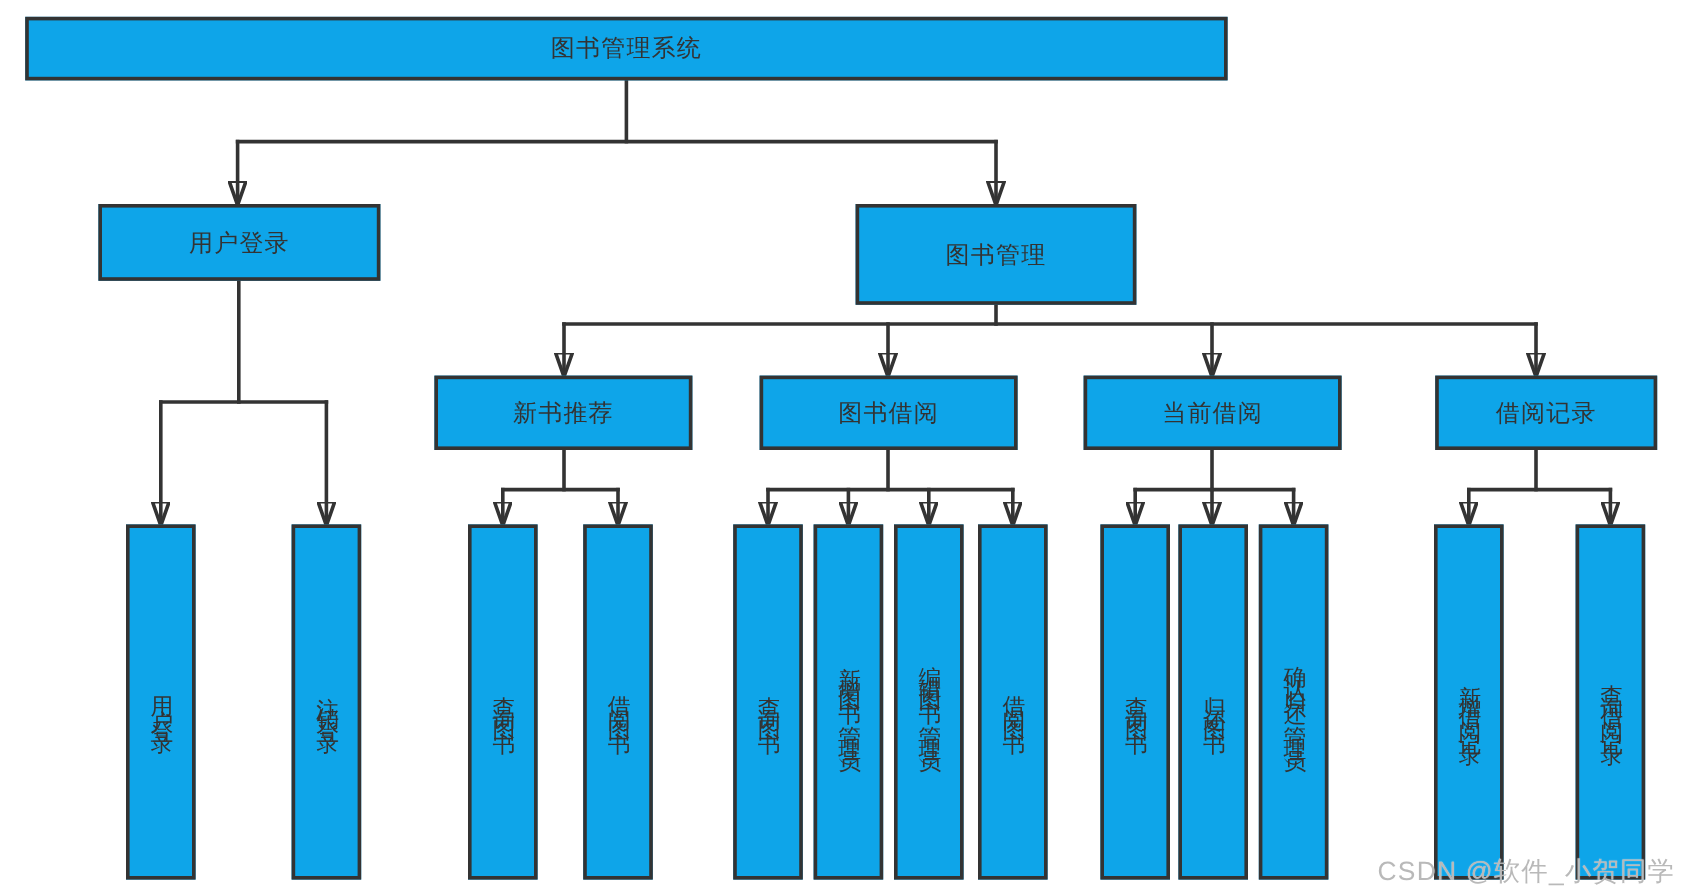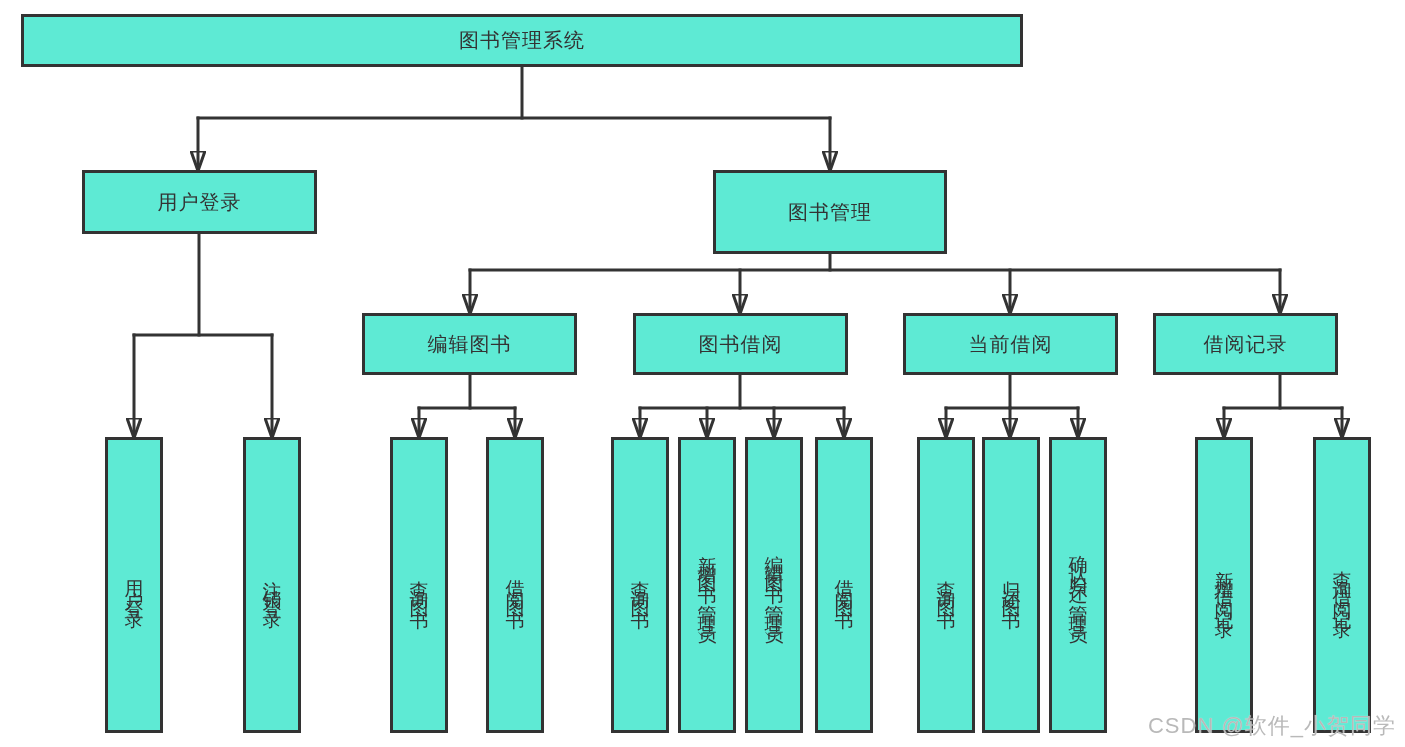--- a/index.html
+++ b/index.html
@@ -20,21 +20,21 @@
   }
   #connectors path {
     stroke: #333333;
     stroke-width: 3;
     fill: none;
     stroke-linecap: square;
   }
   #connectors path.arrow { marker-end: url(#arrowhead); }
   .box {
     position: absolute;
-    background: #5eead4;
+    background: #0ea5e9;
     border: 3px solid #333333;
     box-sizing: border-box;
     z-index: 1;
   }
   .box.h {
     display: flex;
     align-items: center;
     justify-content: center;
     font-size: 20px;
     letter-spacing: 1px;
@@ -125,24 +125,24 @@
       <path class="arrow" d="M1224 408 V437"></path>
       <path class="arrow" d="M1342 408 V437"></path>
     </g>
   </svg>
 
   <div class="box h" style="left:21px; top:14px; width:1002px; height:53px">图书管理系统</div>
 
   <div class="box h" style="left:82px; top:170px; width:235px; height:64px">用户登录</div>
   <div class="box h" style="left:713px; top:170px; width:234px; height:84px">图书管理</div>
 
-  <div class="box h" style="left:362px; top:313px; width:215px; height:62px">编辑图书</div>
+  <div class="box h" style="left:362px; top:313px; width:215px; height:62px">新书推荐</div>
   <div class="box h" style="left:633px; top:313px; width:215px; height:62px">图书借阅</div>
   <div class="box h" style="left:903px; top:313px; width:215px; height:62px">当前借阅</div>
-  <div class="box h" style="left:1153px; top:313px; width:185px; height:62px">借阅记录</div>
+  <div class="box h" style="left:1196px; top:313px; width:185px; height:62px">借阅记录</div>
 
   <div class="box v" style="left:105px; top:437px; width:58px; height:296px">用户登录</div>
   <div class="box v" style="left:243px; top:437px; width:58px; height:296px">注销登录</div>
 
   <div class="box v" style="left:390px; top:437px; width:58px; height:296px">查询图书</div>
   <div class="box v" style="left:486px; top:437px; width:58px; height:296px">借阅图书</div>
 
   <div class="box v" style="left:611px; top:437px; width:58px; height:296px">查询图书</div>
   <div class="box v" style="left:678px; top:437px; width:58px; height:296px">新增图书（管理员）</div>
   <div class="box v" style="left:745px; top:437px; width:58px; height:296px">编辑图书（管理员）</div>

